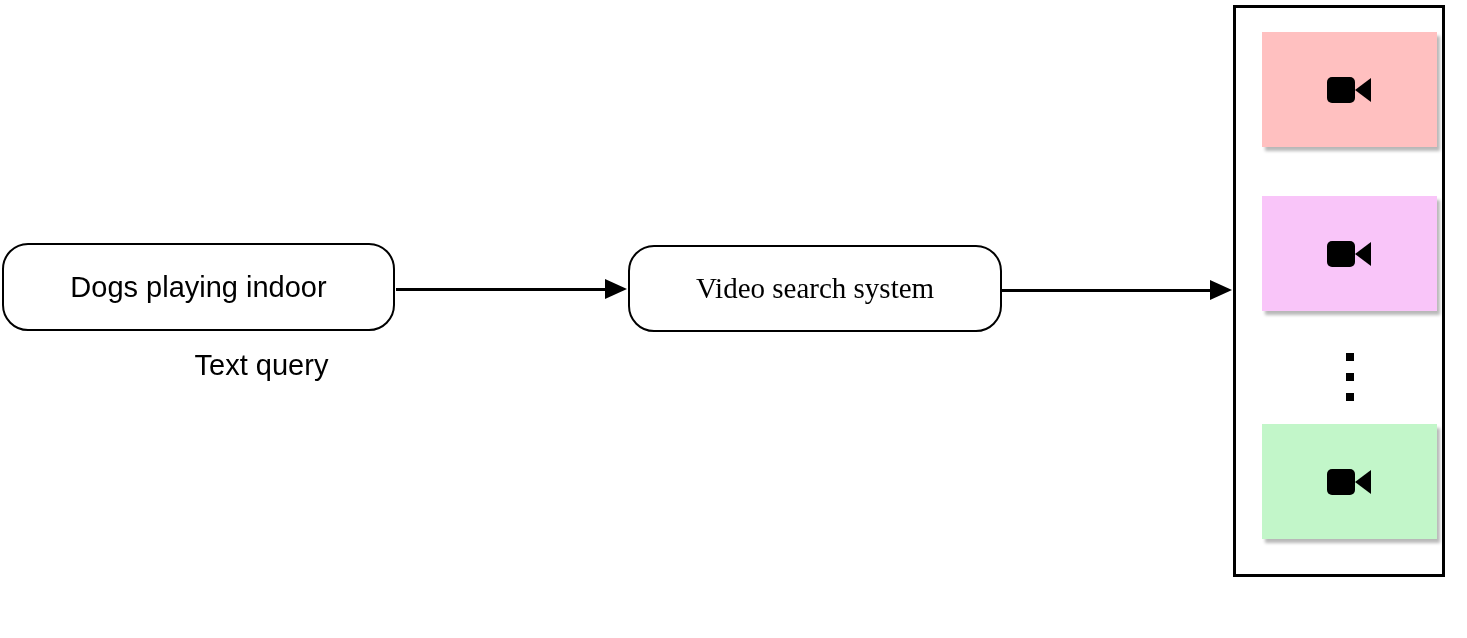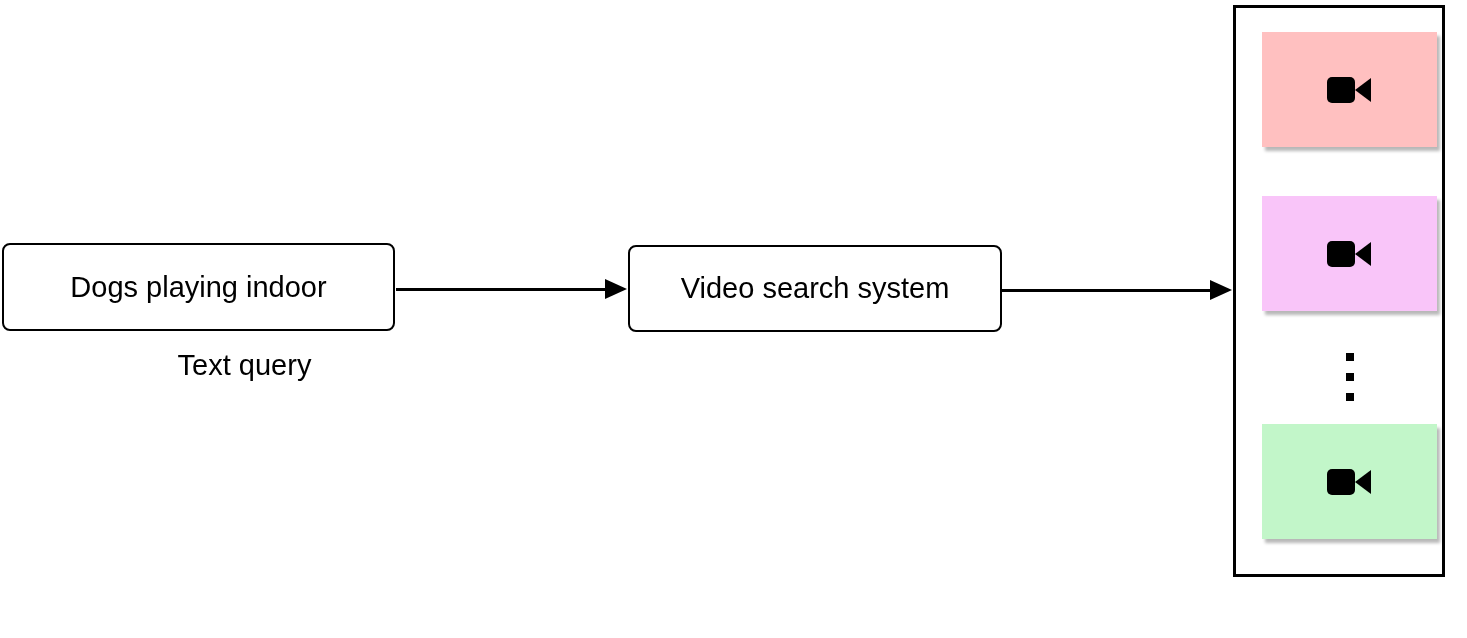--- a/index.html
+++ b/index.html
@@ -15,38 +15,38 @@
     font-family: "Liberation Sans", sans-serif;
     color: #000000;
     overflow: hidden;
   }
   
   .flow-box {
     position: absolute;
     box-sizing: border-box;
     background: #ffffff;
     border: 2.5px solid #000000;
-    border-radius: 8px;
+    border-radius: 26px;
     display: flex;
     align-items: center;
     justify-content: center;
     font-size: 29px;
     white-space: nowrap;
   }
   .query-box  { left: 2px;   top: 243px; width: 393px; height: 88px; }
-  .system-box { left: 628px; top: 245px; width: 374px; height: 87px; }
+  .system-box { left: 628px; top: 245px; width: 374px; height: 87px; font-family: Liberation Serif, serif; }
 
   
   .caption {
     position: absolute;
     font-size: 29px;
     text-align: center;
     white-space: nowrap;
   }
-  .query-caption   { left: 1px;    top: 349px; width: 397px; padding-left: 45px; }
+  .query-caption   { left: 18px;    top: 349px; width: 397px; padding-left: 45px; }
   .results-caption { left: 1233px; top: 590px; width: 212px; }
 
   
   .arrow-line {
     position: absolute;
     height: 3px;
     background: #000000;
   }
   .arrow-head {
     position: absolute;

